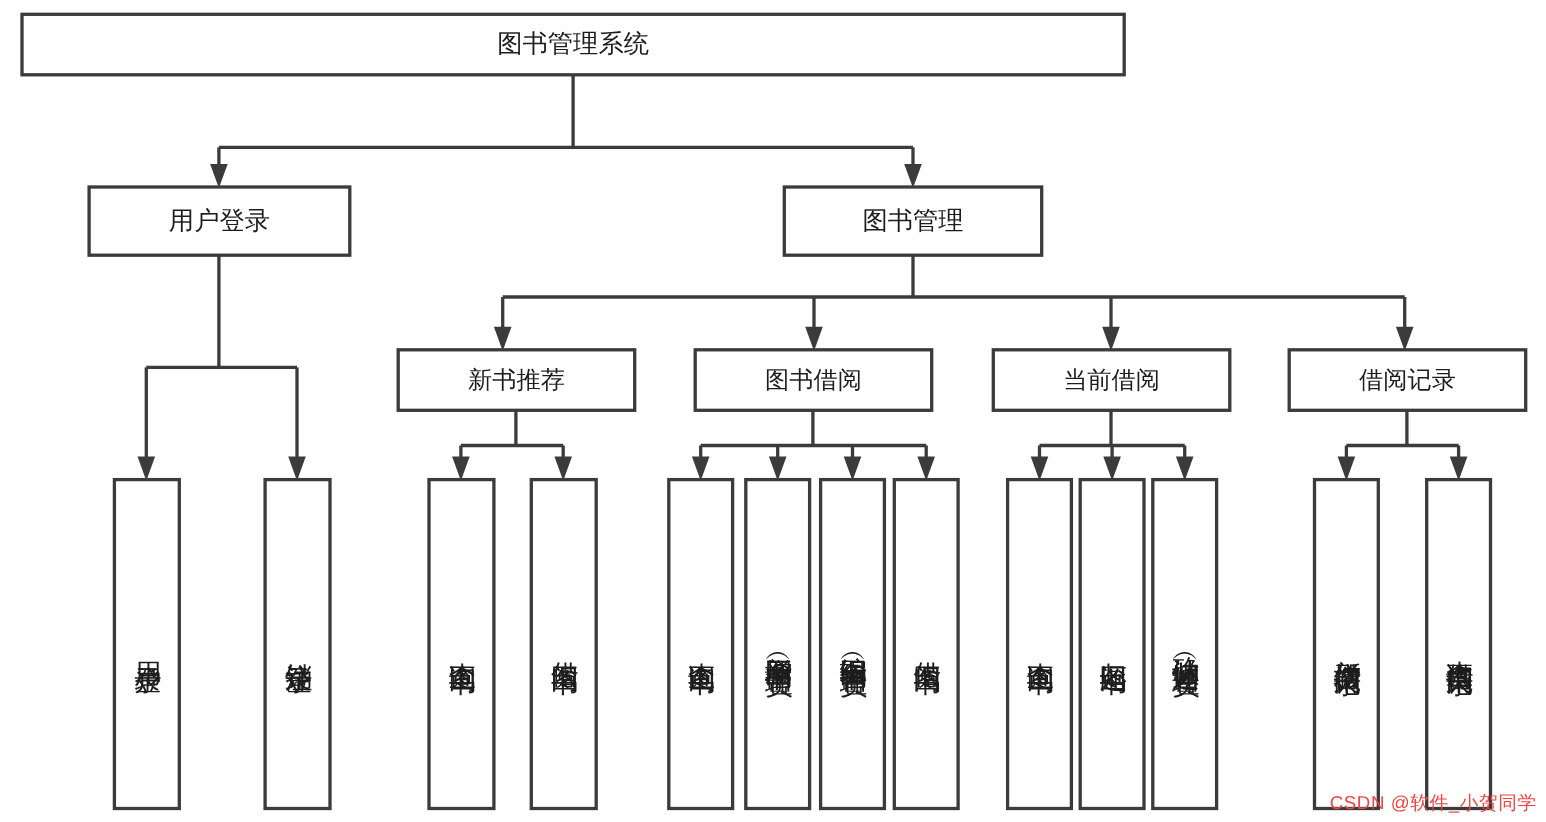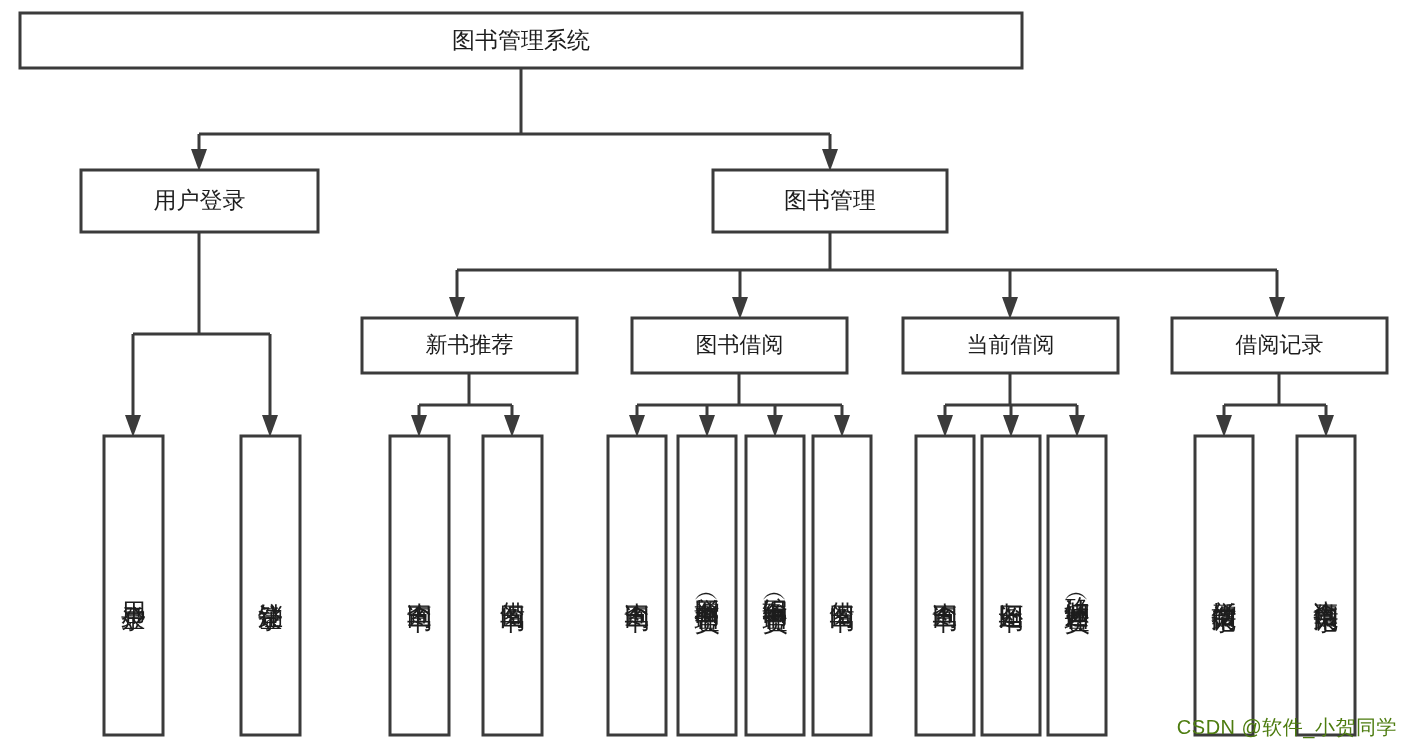--- a/index.html
+++ b/index.html
@@ -68,22 +68,22 @@
     letter-spacing: 2px;
     color: #1d1d1d;
     white-space: nowrap;
     text-align: center;
   }
   .watermark {
     position: absolute;
     right: 8px;
     bottom: 6px;
     font-family: "Liberation Sans", "DejaVu Sans", sans-serif;
-    font-size: 20px;
-    color: #4d7c0f;
+    font-size: 17px;
+    color: #ef4444;
     letter-spacing: 0.5px;
     white-space: nowrap;
   }
 </style>
 </head>
 <body>
 
 <div id="diagram-root">
   <svg class="diagram" id="diagram-svg" viewBox="0 0 1405 747">
       <g>

